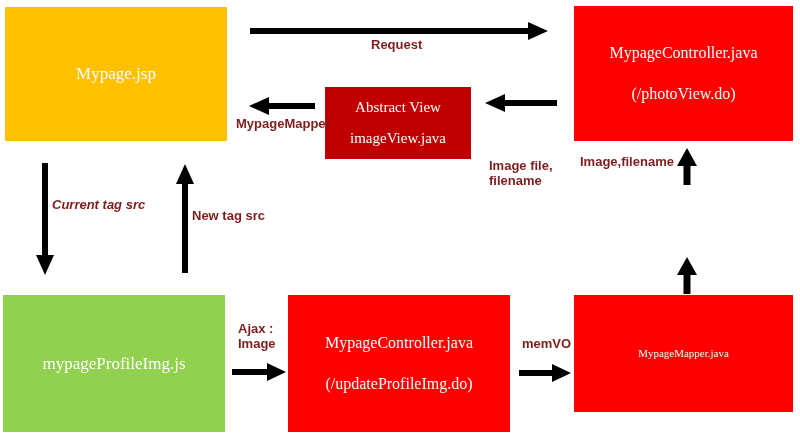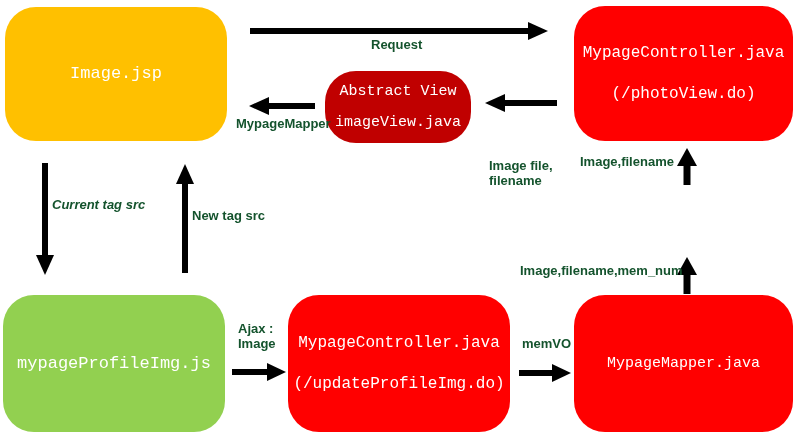--- a/index.html
+++ b/index.html
@@ -19,41 +19,40 @@
     overflow: hidden;
   }
   .node {
     position: absolute;
     display: flex;
     flex-direction: column;
     align-items: center;
     justify-content: center;
     color: #ffffff;
     text-align: center;
-    font-family: Liberation Mono, monospace;
+    font-family: Liberation Serif, serif;
     line-height: 1.15;
     box-sizing: border-box;
-    border-radius: 31px;
   }
   .node .line1 { display: block; }
   .node .line2 { display: block; margin-top: 22px; }
 
   .n-mypage   { left: 5px;   top: 7px;   width: 222px; height: 134px; background: #FFC000; font-size: 17px; }
   .n-abstract { left: 325px; top: 71px;  width: 146px; height: 72px;  background: #C00000; font-size: 15px; }
   .n-ctrl1    { left: 574px; top: 6px;   width: 219px; height: 135px; background: #FF0000; font-size: 16px; }
   .n-db       { left: 613px; top: 186px; width: 147px; height: 67px;  background: #0070C0; font-size: 16px; }
   .n-js       { left: 3px;   top: 295px; width: 222px; height: 137px; background: #92D050; font-size: 17px; }
   .n-ctrl2    { left: 288px; top: 295px; width: 222px; height: 137px; background: #FF0000; font-size: 16px; }
-  .n-mapper   { left: 574px; top: 295px; width: 219px; height: 137px; background: #FF0000; font-size: 15px; align-items: center; }
+  .n-mapper   { left: 574px; top: 295px; width: 219px; height: 117px; background: #FF0000; font-size: 11px; align-items: center; }
 
   .n-abstract .line2 { margin-top: 14px; }
 
   .edge-label {
     position: absolute;
-    color: #14532d;
+    color: #7f1d1d;
     font-family: "Liberation Sans", sans-serif;
     font-weight: bold;
     font-size: 13px;
     line-height: 1.15;
     white-space: pre-line;
   }
 
   .arrow {
     position: absolute;
   }
@@ -68,25 +67,25 @@
   .lbl-imgfnmem   { left: 520px; top: 264px; }
   .lbl-ajax       { left: 238px; top: 322px; }
   .lbl-memvo      { left: 522px; top: 337px; }
 </style>
 </head>
 <body>
 
 <div id="canvas">
 
   <div class="node n-mypage single" style="background: rgb(255, 192, 0);">
-    <span class="line1">Image.jsp</span>
+    <span class="line1">Mypage.jsp</span>
 
   </div>
 
-  <div class="node n-abstract" style="background: rgb(192, 0, 0);">
+  <div class="node n-abstract" style="background: rgb(192, 0, 0); margin-top: 16px;">
     <span class="line1">Abstract View</span>
     <span class="line2">imageView.java</span>
   </div>
 
   <div class="node n-ctrl1" style="background: rgb(255, 0, 0);">
     <span class="line1">MypageController.java</span>
     <span class="line2">(/photoView.do)</span>
   </div>
 
 
@@ -168,18 +167,17 @@
     </svg>
   </div>
 
   <div class="edge-label lbl-request">Request</div>
   <div class="edge-label lbl-output">MypageMapper</div>
   <div class="edge-label lbl-imagefile">Image file,
 filename</div>
   <div class="edge-label lbl-current">Current tag src</div>
   <div class="edge-label lbl-newtag">New tag src</div>
   <div class="edge-label lbl-imgfn">Image,filename</div>
-  <div class="edge-label lbl-imgfnmem">Image,filename,mem_num</div>
   <div class="edge-label lbl-ajax">Ajax :
 Image</div>
   <div class="edge-label lbl-memvo">memVO</div>
 
 </div>
 
 </body></html>

